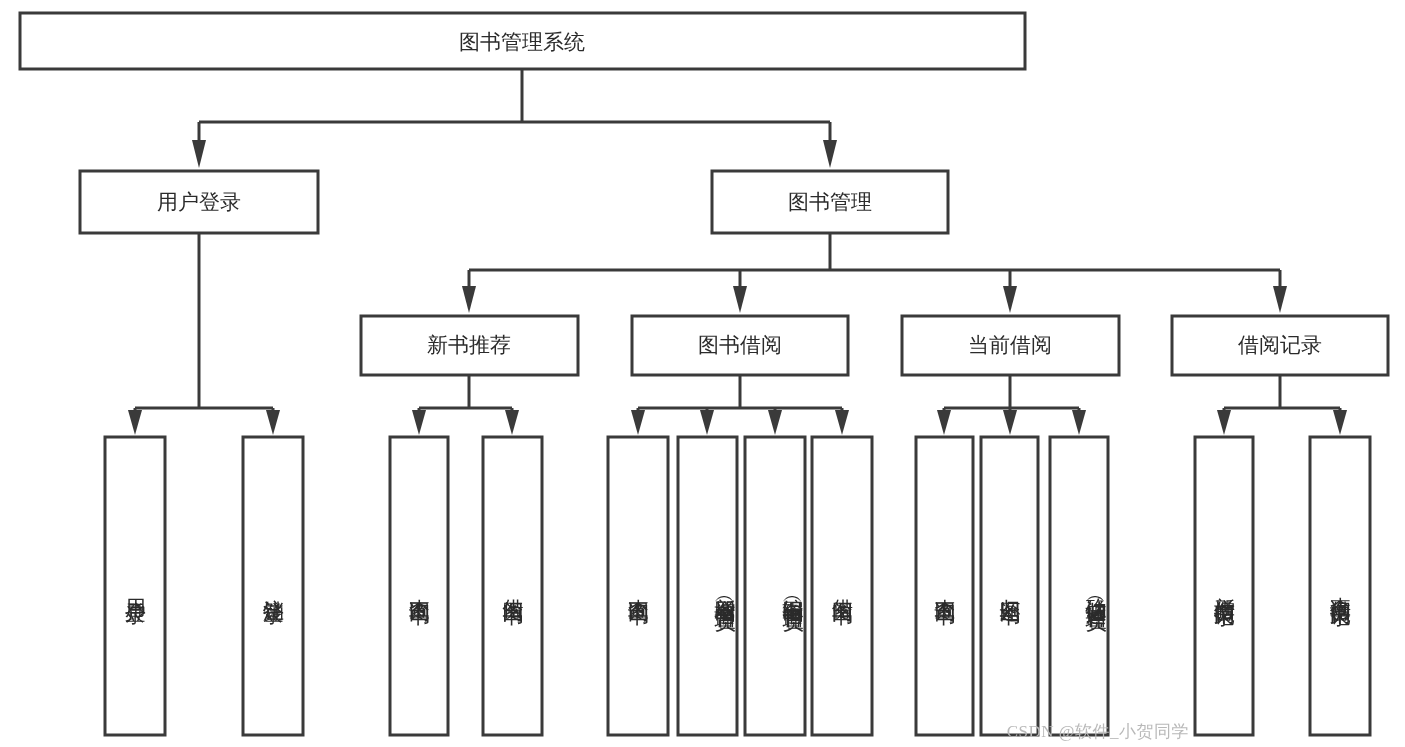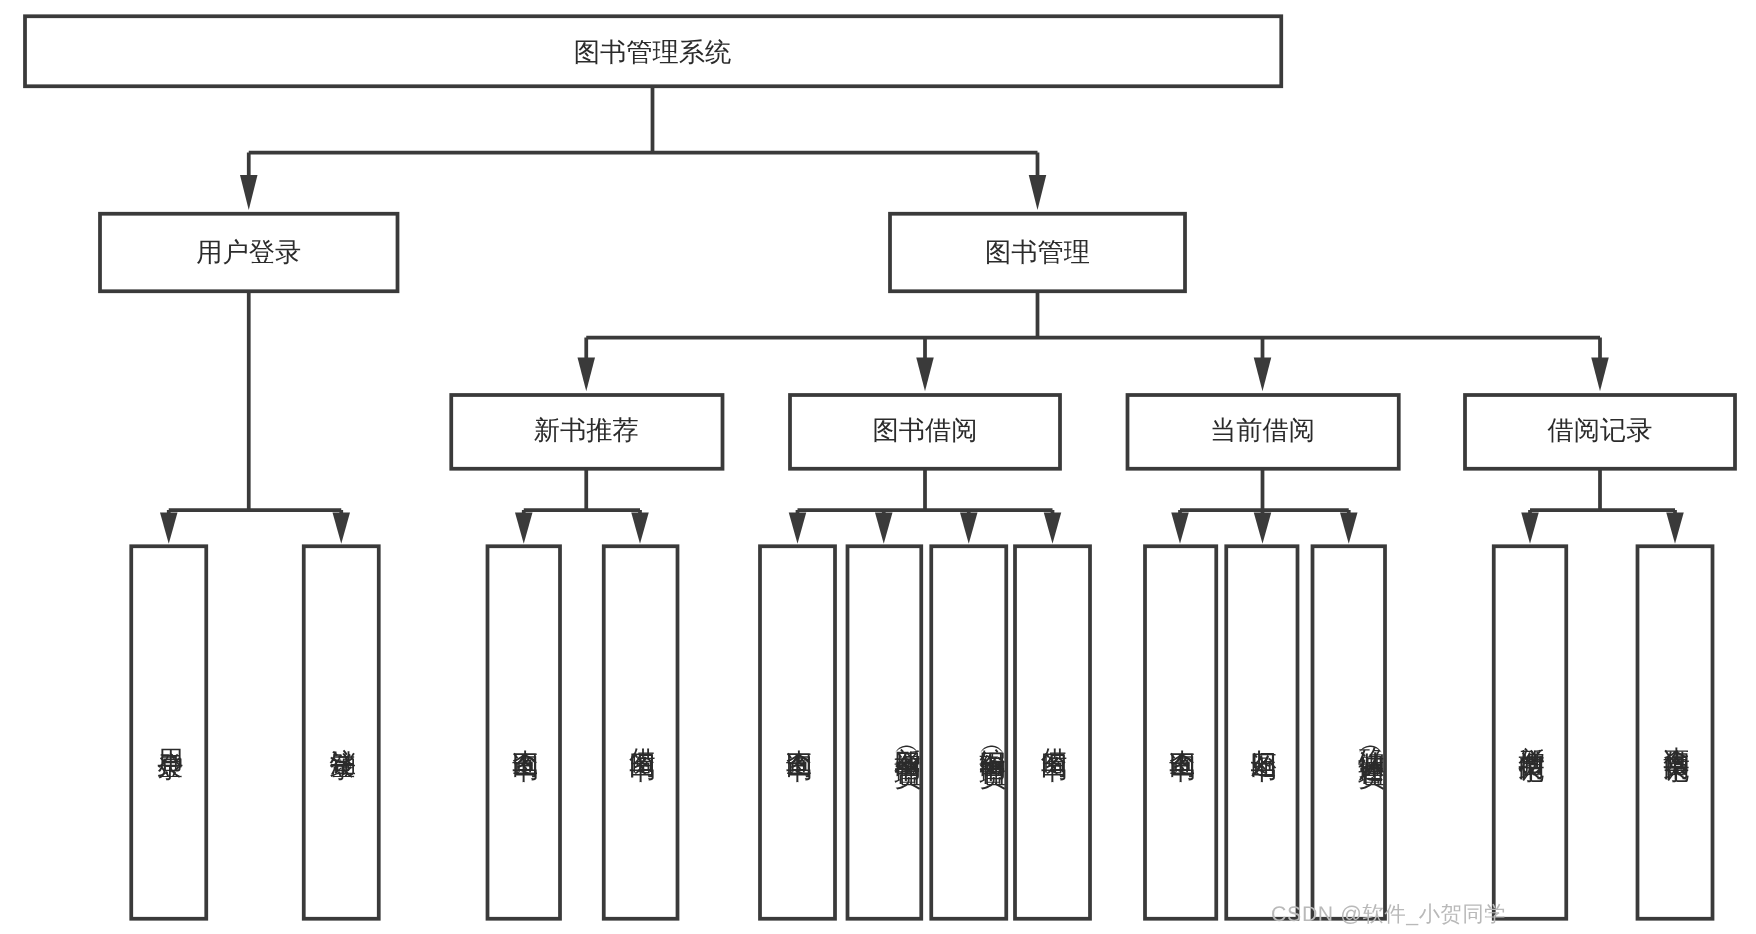--- a/index.html
+++ b/index.html
@@ -58,23 +58,23 @@
     letter-spacing: 2px;
     display: flex;
     align-items: center;
     justify-content: center;
     text-align: center;
     white-space: nowrap;
     pointer-events: none;
   }
   .watermark {
     position: absolute;
-    right: 0;
+    right: 16px;
     bottom: 4px;
-    font-family: Liberation Sans, sans-serif;
+    font-family: Liberation Serif, serif;
     font-size: 17px;
     color: #b9b9b9;
     letter-spacing: 0.5px;
     white-space: nowrap;
   }
 </style>
 </head>
 <body>
 
 <div id="diagram-root">

